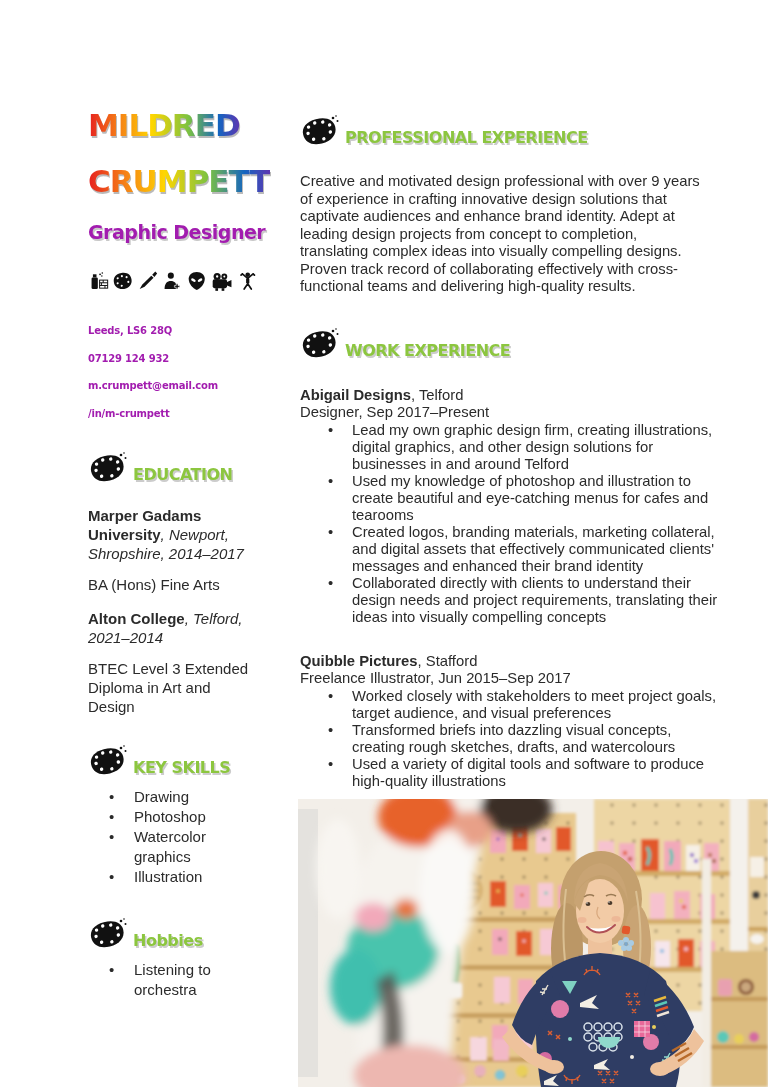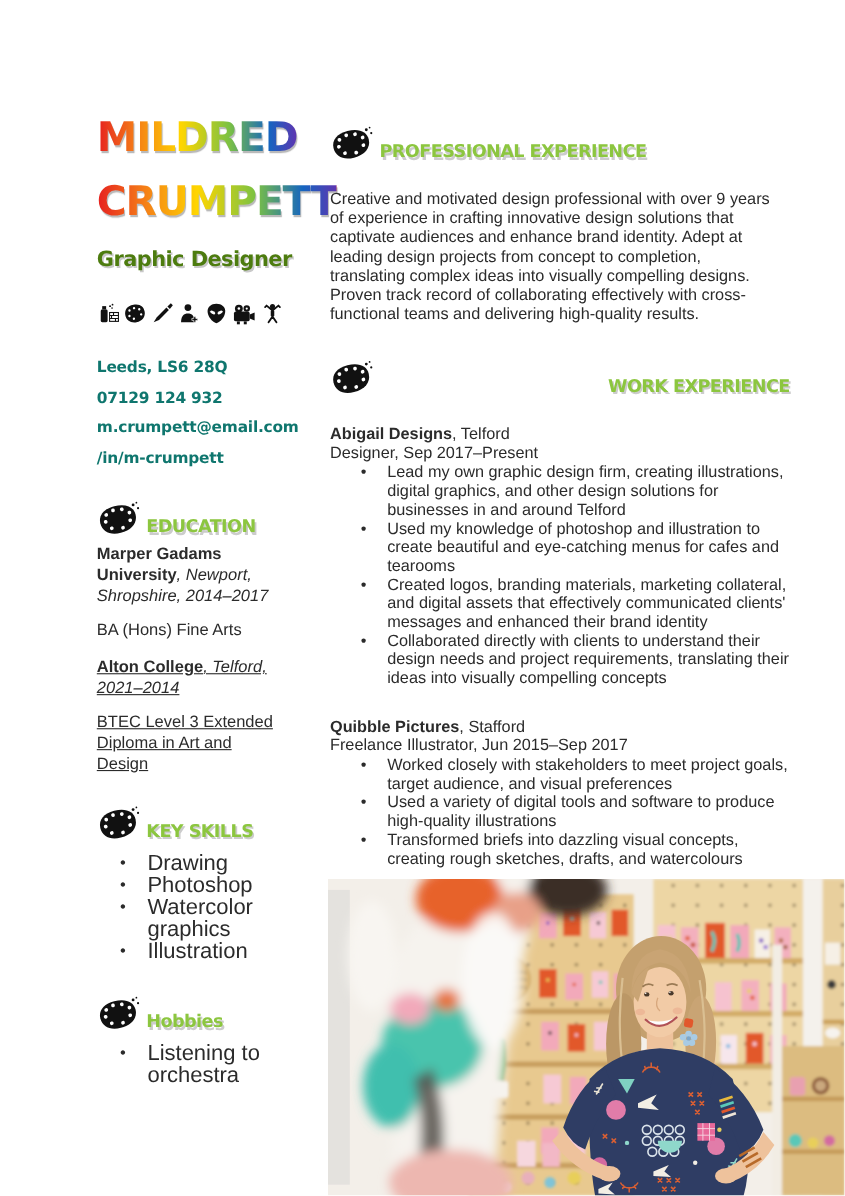--- a/index.html
+++ b/index.html
@@ -4,57 +4,57 @@
 <style>
   * { margin:0; padding:0; box-sizing:border-box; }
   html,body { background:#ffffff; }
   body { font-family:"Liberation Sans", sans-serif; color:#2b2b2b; }
   .page { position:relative; width:768px; height:1087px; background:#ffffff; overflow:hidden; }
 
   
   .left-col { position:absolute; left:88px; top:100px; width:170px; }
 
   .name-line { display:inline-block; font-family:"DejaVu Sans", sans-serif; font-weight:bold;
-    font-size:37px; line-height:50px; letter-spacing:-1px;
+    font-size:31px; line-height:50px; letter-spacing:-1px;
     background:linear-gradient(90deg,#e62020 0%,#f57f17 20%,#ffd600 42%,#7cc242 66%,#1565c0 86%,#5e35b1 100%);
     -webkit-background-clip:text; background-clip:text; color:transparent;
     filter:drop-shadow(1.5px 2px 0.5px rgba(130,130,130,0.55)); }
   .name { line-height:50px; }
 
   .job-title { margin-top:9px; font-family:"DejaVu Sans", sans-serif; font-weight:bold;
-    font-size:19px; color:#4d7c0f; text-shadow:1.5px 2px 0 #c9c9c9; letter-spacing:-0.5px; white-space:nowrap; }
+    font-size:19px; color:#a21caf; text-shadow:1.5px 2px 0 #c9c9c9; letter-spacing:-0.5px; white-space:nowrap; }
 
   .icon-row { margin-top:26px; display:flex; align-items:center; gap:3px; }
   .icon-row svg { display:block; }
 
   .contact { margin-top:24px; font-family:"DejaVu Sans", sans-serif; font-weight:bold;
-    font-size:14px; line-height:27.5px; color:#0f766e; letter-spacing:-0.2px; white-space:nowrap; }
+    font-size:10px; line-height:27.5px; color:#a21caf; letter-spacing:-0.2px; white-space:nowrap; }
 
   
   .sec-head { display:flex; align-items:flex-end; gap:5px; }
   .sec-head .pal { flex:0 0 auto; }
   h2 { font-family:"DejaVu Sans", sans-serif; font-weight:bold; font-size:16px; letter-spacing:-0.5px;
     color:#8cc63f; text-shadow:1.5px 2px 0 #cccccc; line-height:1; padding-bottom:1px; white-space:nowrap; }
 
   
-  .edu-block { margin-top:6px; font-size:15px; line-height:19px; }
+  .edu-block { margin-top:22px; font-size:15px; line-height:19px; }
   .edu-line em { font-style:italic; }
   .edu-qual { margin-top:12px; }
-  .edu-entry + .edu-entry { margin-top:15px;text-decoration:underline; }
+  .edu-entry + .edu-entry { margin-top:15px; }
   .mt-head { margin-top:24px; }
 
-  ul.dotlist { list-style:none; margin-top:10px; font-size:20px; line-height:20px; }
+  ul.dotlist { list-style:none; margin-top:10px; font-size:15px; line-height:20px; }
   ul.dotlist li { position:relative; padding-left:46px; margin-bottom:0; }
   ul.dotlist li::before { content:"\2022"; position:absolute; left:21px; top:0; font-size:15px; }
 
   
   .right-col { position:absolute; left:300px; top:114px; width:418px; }
   .summary { margin-top:26px; font-size:14.8px; line-height:17.5px; width:408px; }
 
-  .work-head { margin-top:31px;justify-content:space-between; }
+  .work-head { margin-top:31px; }
   .job { margin-top:27px; font-size:14.8px; line-height:17px; }
   .job-company b { font-weight:bold; }
   .job ul { list-style:none; margin-top:1px; }
   .job ul li { position:relative; padding-left:52px; line-height:17px; }
   .job ul li::before { content:"\2022"; position:absolute; left:28px; top:0; }
 
   
   .photo { position:absolute; left:298px; top:799px; width:470px; height:288px; overflow:hidden; }
   .photo svg { display:block; width:470px; height:288px; }
 
@@ -276,22 +276,22 @@
         <li>Created logos, branding materials, marketing collateral, and digital assets that effectively communicated clients' messages and enhanced their brand identity</li>
         <li>Collaborated directly with clients to understand their design needs and project requirements, translating their ideas into visually compelling concepts</li>
       </ul>
     </div>
 
     <div class="job">
       <p class="job-company"><b>Quibble Pictures</b><span>, Stafford</span></p>
       <p class="job-role">Freelance Illustrator, Jun 2015–Sep 2017</p>
       <ul>
         <li>Worked closely with stakeholders to meet project goals, target audience, and visual preferences</li>
+        <li>Transformed briefs into dazzling visual concepts, creating rough sketches, drafts, and watercolours</li>
         <li>Used a variety of digital tools and software to produce high-quality illustrations</li>
-        <li>Transformed briefs into dazzling visual concepts, creating rough sketches, drafts, and watercolours</li>
       </ul>
     </div>
   </main>
 
   <div class="photo">
     <svg viewBox="0 0 470 288">
       <defs>
         <filter id="fgblur" x="-30%" y="-30%" width="160%" height="160%">
             <feGaussianBlur stdDeviation="5"></feGaussianBlur>
           </filter>

